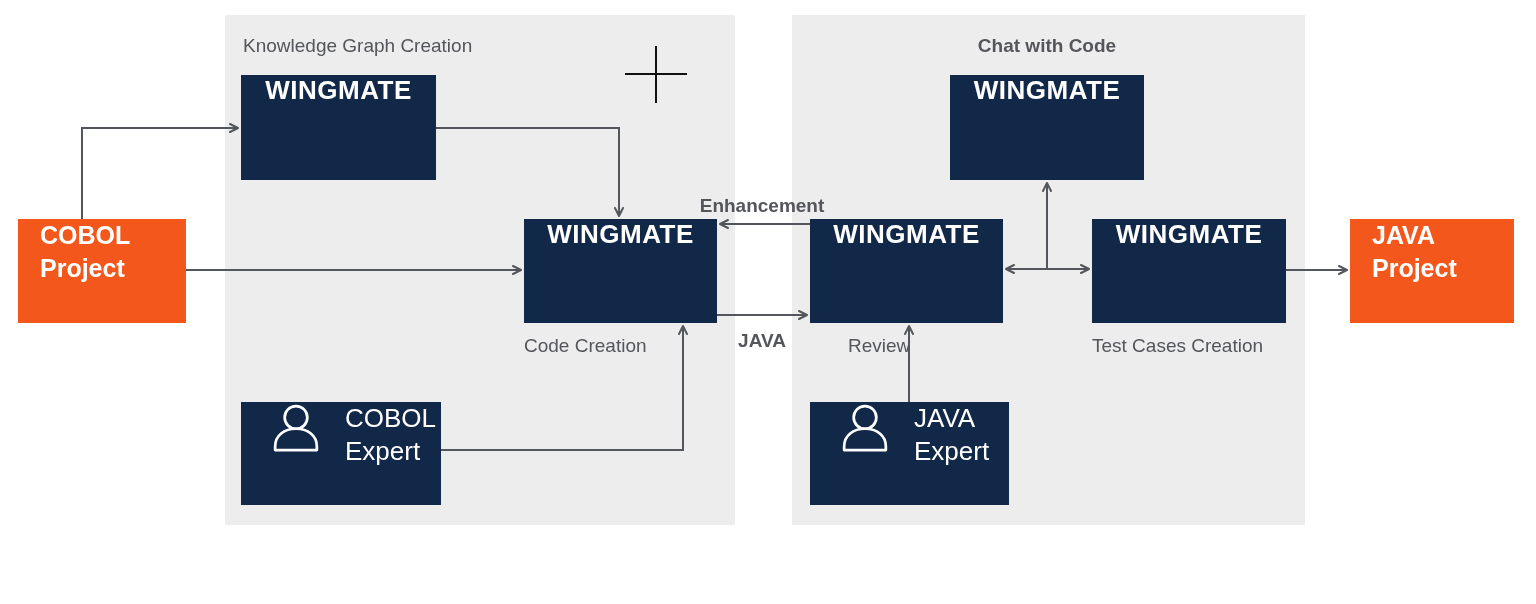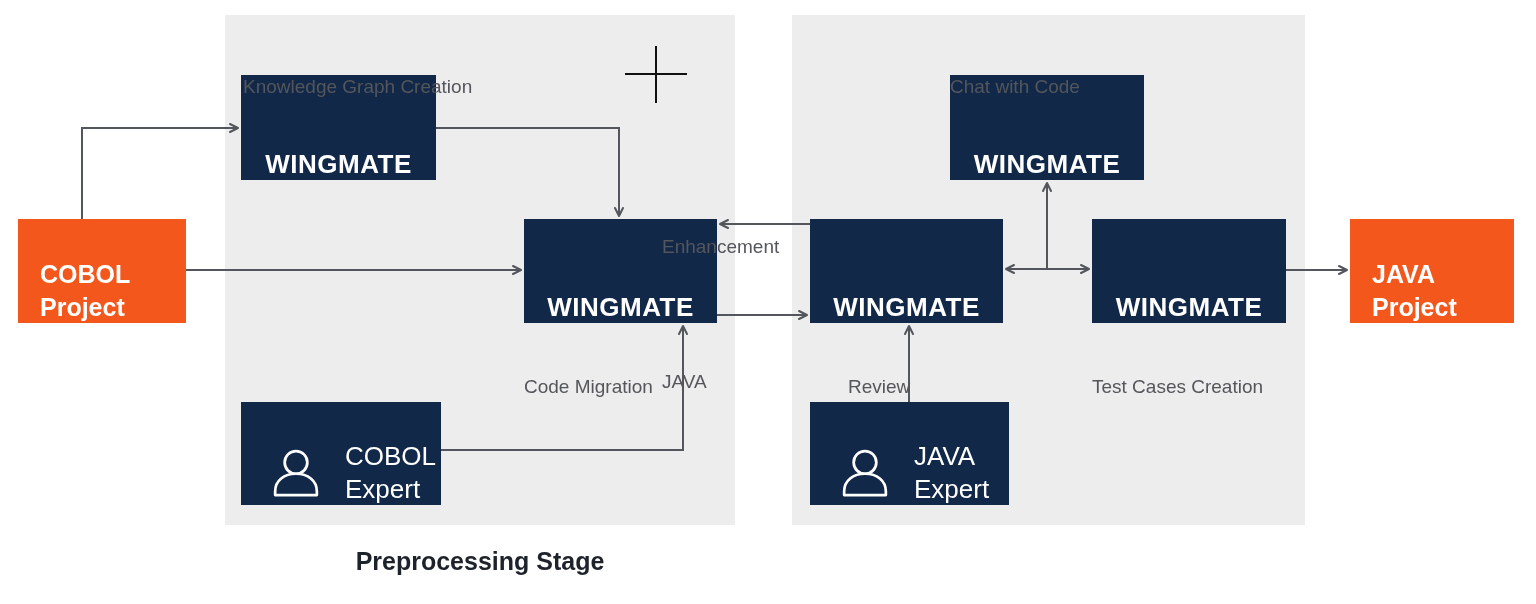--- a/index.html
+++ b/index.html
@@ -49,21 +49,21 @@
     stroke-linejoin:round;
   }
   .cross{
     stroke:var(--crosshair,#111);
     stroke-width:2;
   }
   .node{
     position:absolute;
     box-sizing:border-box;
     display:flex;
-    align-items:flex-end;
+    align-items:flex-start;
     justify-content:center;
   }
   .navy-box{background:var(--navy);color:var(--box-text);}
   .orange-box{
     background:var(--orange);
     color:var(--box-text);
     font-weight:700;
     font-size:25px;
     line-height:1.3;
     justify-content:flex-start;
@@ -82,23 +82,22 @@
     font-weight:400;
     line-height:1.25;
   }
   .expert .icon-wrap{flex:0 0 auto;display:flex;}
   .two-line span{display:block;}
   .anno{
     position:absolute;
     color:var(--label-text);
     font-size:19px;
     white-space:nowrap;
-    margin-top:41px;
-  }
-  .anno.centered{white-space:nowrap;}
+  }
+  .anno.centered{text-align:center;white-space:nowrap;font-weight:bold;}
   .stage-title{
     position:absolute;
     top:547px;
     text-align:center;
     font-size:25px;
     font-weight:700;
     color:var(--stage-title-text);
   }
 </style>
 </head>
@@ -189,21 +188,20 @@
       </svg>
     </span>
     <div class="two-line">
       <span>JAVA</span>
       <span>Expert</span>
     </div>
   </div>
 
   <div class="anno" style="left:243px;top:35px;">Knowledge Graph Creation</div>
   <div class="anno centered" style="left:950px;top:35px;width:194px;">Chat with Code</div>
-  <div class="anno" style="left:524px;top:335px;">Code Migration</div>
+  <div class="anno" style="left:524px;top:335px;">Code Creation</div>
   <div class="anno" style="left:848px;top:335px;">Review</div>
   <div class="anno centered" style="left:662px;top:195px;width:200px;">Enhancement</div>
   <div class="anno" style="left:1092px;top:335px;">Test Cases Creation</div>
   <div class="anno centered" style="left:662px;top:330px;width:200px;">JAVA</div>
 
-  <div class="stage-title" style="left:225px;width:510px;">Preprocessing Stage</div>
 
 </div>
 
 </body></html>

